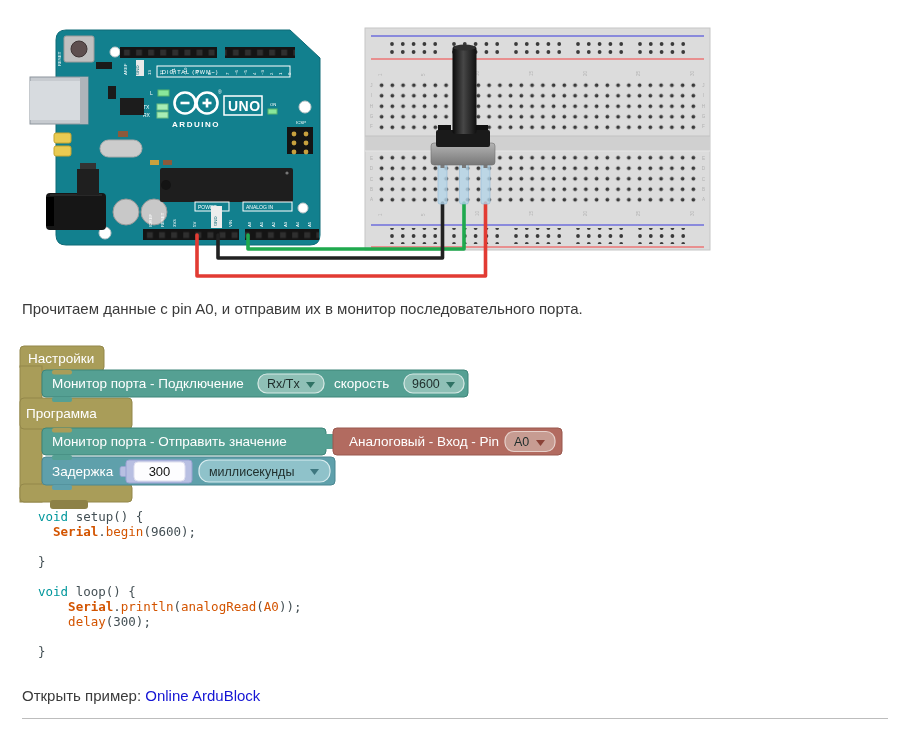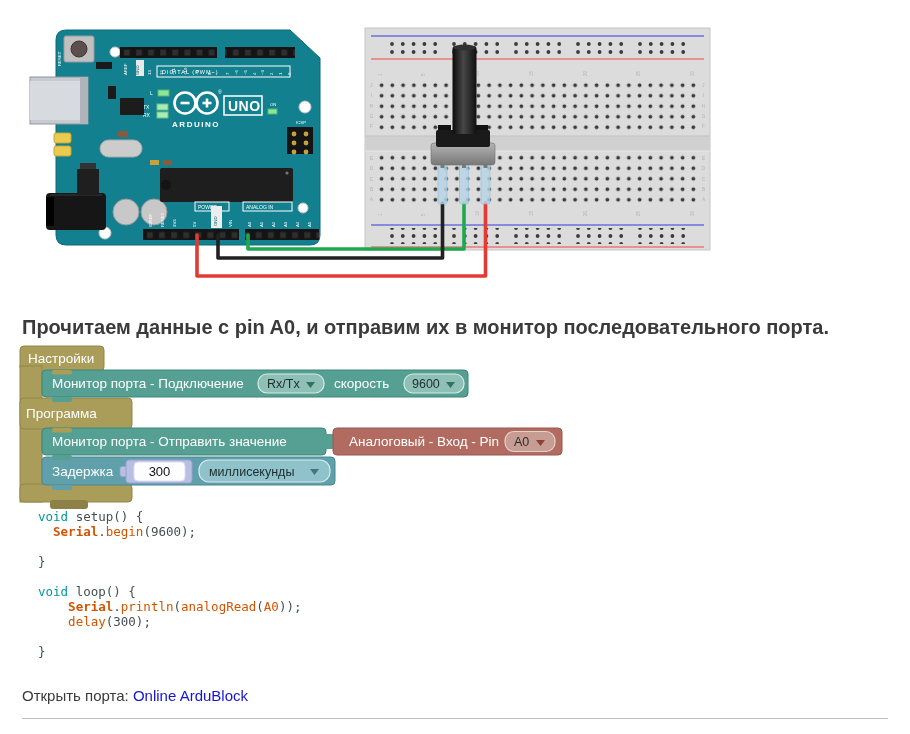--- a/index.html
+++ b/index.html
@@ -1,20 +1,20 @@
 <!DOCTYPE html>
 <html style="--board-teal: #12808E; --block-olive: #A99D59; --block-olive-dark: #8D8147; --block-teal: #55A093; --block-blue: #5FA0AB; --block-rose: #B26B60; --wire-red: #E23B33; --wire-green: #1FA94E; --wire-black: #212121; --code-keyword: #00979C; --code-function: #D35400; --code-default: #434F54; --link-blue: #1414D4;"><head>
 <meta charset="utf-8">
 <style>
   html,body{margin:0;padding:0;}
   body{width:910px;height:734px;position:relative;background:#fff;font-family:"Liberation Sans",sans-serif;overflow:hidden;}
   .abs{position:absolute;}
   #circuit{left:0;top:0;}
   #blocks{left:0;top:340px;}
-  #desc{left:22px;top:316px;font-size:20px;color:#3A3A3A;font-weight:bold;}
+  #desc{left:22px;top:300px;font-size:15px;color:#3A3A3A;}
   #code{left:38px;top:509px;font-family:"DejaVu Sans Mono","Liberation Mono",monospace;font-size:12.5px;line-height:15px;color:var(--code-default,#434F54);white-space:pre;}
   .code-line{height:15px;}
   .kw{color:var(--code-keyword,#00979C);}
   .fn{color:var(--code-function,#D35400);text-align:right;}
   .fnb{color:var(--code-function,#D35400);font-weight:bold;text-align:right;}
   #footer{left:22px;top:687px;font-size:15px;color:#3A3A3A;}
   #footer a{color:var(--link-blue,#1414D4);text-decoration:none;cursor:pointer;margin-top:36px;}
   #rule{left:22px;top:718px;width:866px;height:0;border-top:1px solid #BDBDBD;}
   svg text{font-family:"Liberation Sans",sans-serif;}
   .w{fill:#fff;}
@@ -355,15 +355,15 @@
     <g>
       <rect x="199" y="120" width="131" height="22" rx="10" fill="#8FC2CA" stroke="#D8ECEF" stroke-width="1.2"></rect>
       <text class="ddt" x="209" y="135.5">миллисекунды</text>
       <polygon points="310,129 319,129 314.5,135" fill="#3E7780"></polygon>
     </g>
   </g>
 </svg>
 
 <div id="code" class="abs"><div class="code-line"><span class="kw">void</span><span> setup() {</span></div><div class="code-line"><span>  </span><span class="fnb">Serial</span><span>.</span><span class="fn">begin</span><span>(9600);</span></div><div class="code-line">&nbsp;</div><div class="code-line"><span>}</span></div><div class="code-line">&nbsp;</div><div class="code-line"><span class="kw">void</span><span> loop() {</span></div><div class="code-line"><span>    </span><span class="fnb">Serial</span><span>.</span><span class="fn">println</span><span>(</span><span class="fn">analogRead</span><span>(</span><span class="fn">A0</span><span>));</span></div><div class="code-line"><span>    </span><span class="fn">delay</span><span>(300);</span></div><div class="code-line">&nbsp;</div><div class="code-line"><span>}</span></div></div>
 
-<div id="footer" class="abs"><span>Открыть порта: </span><a>Online ArduBlock</a></div>
+<div id="footer" class="abs"><span>Открыть пример: </span><a>Online ArduBlock</a></div>
 
 <div id="rule" class="abs"></div>
 
 </body></html>

